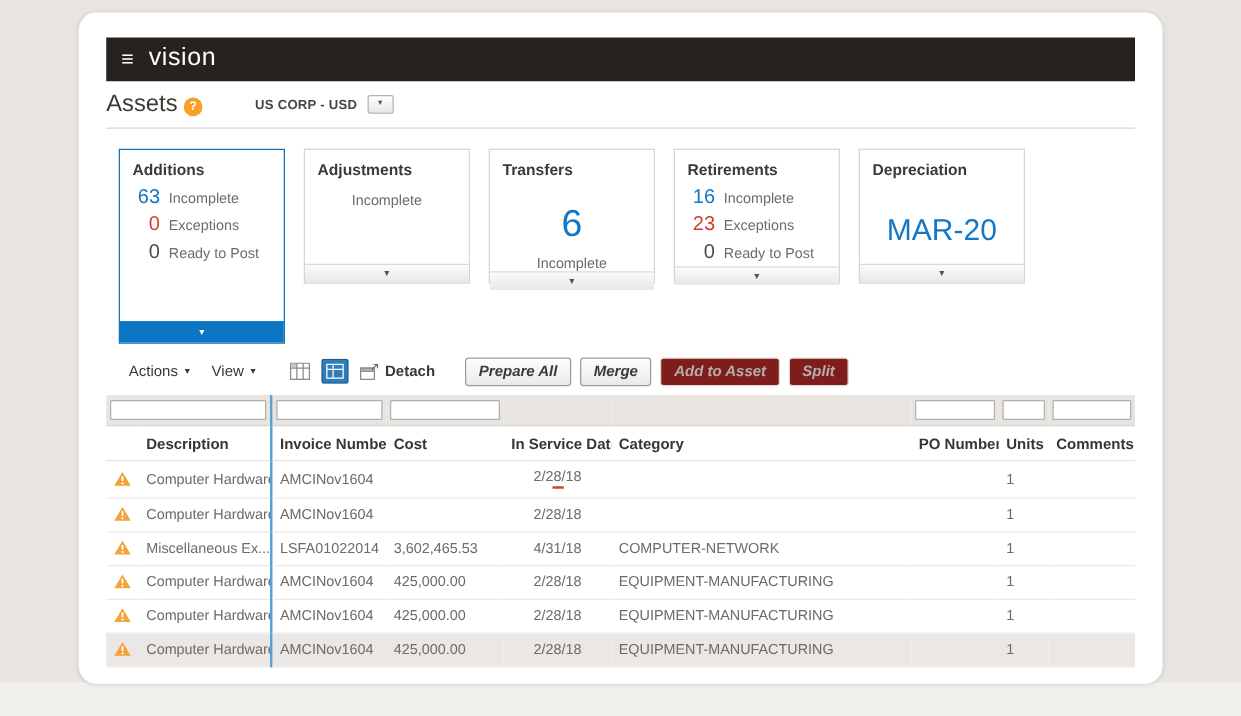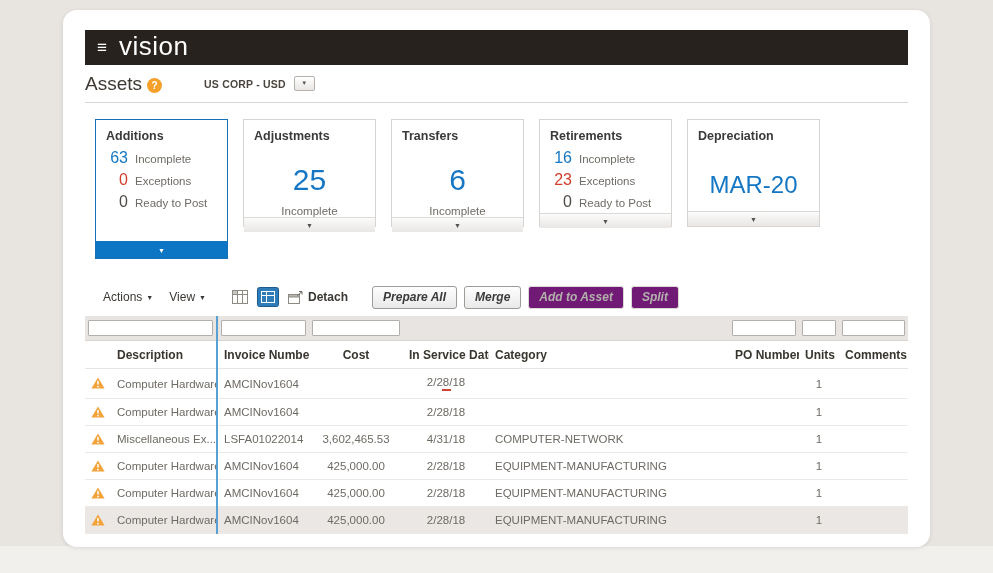--- a/index.html
+++ b/index.html
@@ -6,35 +6,35 @@
   body { margin:0; background:#e8e5e1; font-family:"Liberation Sans","DejaVu Sans",sans-serif; }
   .frame { position:relative; width:993px; height:573px; overflow:hidden; background:#e8e5e1; }
   .base  { position:absolute; left:0; bottom:0; width:100%; height:27px; background:#f2f0ed; }
   .screen{ position:absolute; left:63px; top:10px; width:867px; height:537px; background:#fff;
            border-radius:14px; box-shadow:0 1px 4px rgba(0,0,0,.10); }
   .content{ position:absolute; left:22px; top:20px; width:823px; }
 
   
   .appbar{ height:35px; background:#27221e; display:flex; align-items:center; padding:0 12px; }
   .hamburger{ color:#fff; font-size:17px; margin-right:12px; line-height:1; }
-  .brand{ color:#fdfdfd; font-size:26px; letter-spacing:.5px; font-weight:400; line-height:1; padding-bottom:3px; }
+  .brand{ color:#fdfdfd; font-size:20px; letter-spacing:.5px; font-weight:400; line-height:1; padding-bottom:3px; }
 
   
   .pagehead{ display:flex; align-items:center; height:38px; border-bottom:1px solid #d9d6d3; }
   .page-title{ font-size:19px; color:#3e3933; }
   .help{ width:15px; height:15px; border-radius:50%; background:#f5a02b; color:#fff; font-size:10px;
          font-weight:bold; text-align:center; line-height:15px; margin-left:5px; margin-top:4px; }
   .context-label{ font-size:10.5px; font-weight:bold; color:#4a463f; margin-left:42px; letter-spacing:.2px; }
   .ctx-dd{ margin-left:8px; width:21px; height:15px; border:1px solid #b5b1ac; border-radius:2px;
            background:linear-gradient(#fff,#e9e7e4); font-size:6px; color:#555; text-align:center; line-height:13px; cursor:pointer; }
 
   
   .cards{ display:flex; gap:15px; margin:16px 0 0 10px; height:142px; align-items:flex-start; }
   .card{ width:133px; height:108px; border:1px solid #d7d4d1; background:#fff; display:flex; flex-direction:column; cursor:pointer; }
-  .card.selected{ border-color:#1470b8; height:140px; }
+  .card.selected{ border-color:#1470b8; height:156px; }
   .card-title{ font-size:12.5px; font-weight:bold; color:#3a3a3a; padding:9px 10px 4px; }
   .stat-row{ display:flex; align-items:baseline; padding:2px 8px 2px 4px; }
   .stat-num{ width:28px; text-align:right; font-size:16px; }
   .stat-num.blue{ color:#1577c4; } .stat-num.red{ color:#cf3f2c; } .stat-num.gray{ color:#4f4b46; }
   .stat-lbl{ font-size:11.5px; color:#6f6b66; margin-left:7px; }
   .big-value{ text-align:center; font-size:30px; color:#1577c4; margin-top:16px; }
   .big-value.medium{ font-size:24px; margin-top:24px; }
   .big-label{ text-align:center; font-size:11.5px; color:#6f6b66; margin-top:8px; }
   .card-footer{ margin-top:auto; height:15px; background:linear-gradient(#fbfbfb,#e9e7e5);
                 border-top:1px solid #dcdad7; text-align:center; font-size:7px; color:#55524e; line-height:15px; }
@@ -44,32 +44,32 @@
   .toolbar{ display:flex; align-items:center; margin:24px 0 0 18px; height:24px; }
   .menu-btn{ font-size:12px; color:#3b3733; display:flex; align-items:center; margin-right:16px; cursor:pointer; }
   .carat{ font-size:7px; margin-left:4px; color:#3b3733; }
   .tb-icon{ display:inline-flex; align-items:center; margin-right:9px; cursor:pointer; }
   .tb-icon.first{ margin-left:10px; }
   .detach{ display:flex; align-items:center; font-size:12px; font-weight:bold; color:#3b3733; margin-right:24px; cursor:pointer; }
   .detach svg{ margin-right:5px; }
   .btn{ font-family:inherit; font-size:12px; font-weight:bold; color:#3a3a3a;
         background:linear-gradient(#fefefe,#e9e9e9); border:1px solid #9e9a95; border-radius:3px;
         padding:3px 10px 4px; margin-right:7px; cursor:pointer;font-style:italic; }
-  .btn.disabled{ color:#b3b0ac; border-color:#dcd9d5; background:#701a75; cursor:default; }
+  .btn.disabled{ color:#b3b0ac; border-color:#dcd9d5; background:#7f1d1d; cursor:default; }
 
   
   .grid{ margin-top:7px; }
   table{ border-collapse:collapse; table-layout:fixed; width:823px; }
   tr.filter-row td{ background:#e7e4e1; padding:4px 3px; border-bottom:1px solid #d8d5d1; }
   .filter-input{ width:100%; height:16px; border:1px solid #b3b0ac; border-radius:1px; background:#fff; }
   th{ font-size:12px; font-weight:bold; color:#39352f; text-align:left; padding:7px 6px 6px;
       background:#fff; border-bottom:1px solid #e7e5e2; white-space:nowrap; overflow:hidden; }
   td{ font-size:11.5px; color:#6e6a64; padding:7px 6px; border-bottom:1px solid #eceae7;
       white-space:nowrap; overflow:hidden; }
-  th.r, td.r{ text-align:center; }
+  th.r, td.r{ text-align:left; }
   td.c{ text-align:center; }
   tr.selected td{ background:#eae7e4; }
   .frozen{ border-left:2px solid #5ba0d2; }
   .warn-cell{ text-align:center; padding:5px 2px 4px; }
   .red-tick{ display:block; width:9px; height:2px; background:#cf4433; margin:1px auto 0; }
 </style>
 </head>
 <body>
 
 <div class="frame">
@@ -105,21 +105,20 @@
             <span class="stat-num gray">0</span>
             <span class="stat-lbl">Ready to Post</span>
           </div>
           <div class="card-footer">
             <span>▼</span>
           </div>
         </div>
 
         <div class="card">
           <div class="card-title">Adjustments</div>
-          <div class="big-value">25</div>
           <div class="big-label">Incomplete</div>
           <div class="card-footer">
             <span>▼</span>
           </div>
         </div>
 
         <div class="card">
           <div class="card-title">Transfers</div>
           <div class="big-value">6</div>
           <div class="big-label">Incomplete</div>

